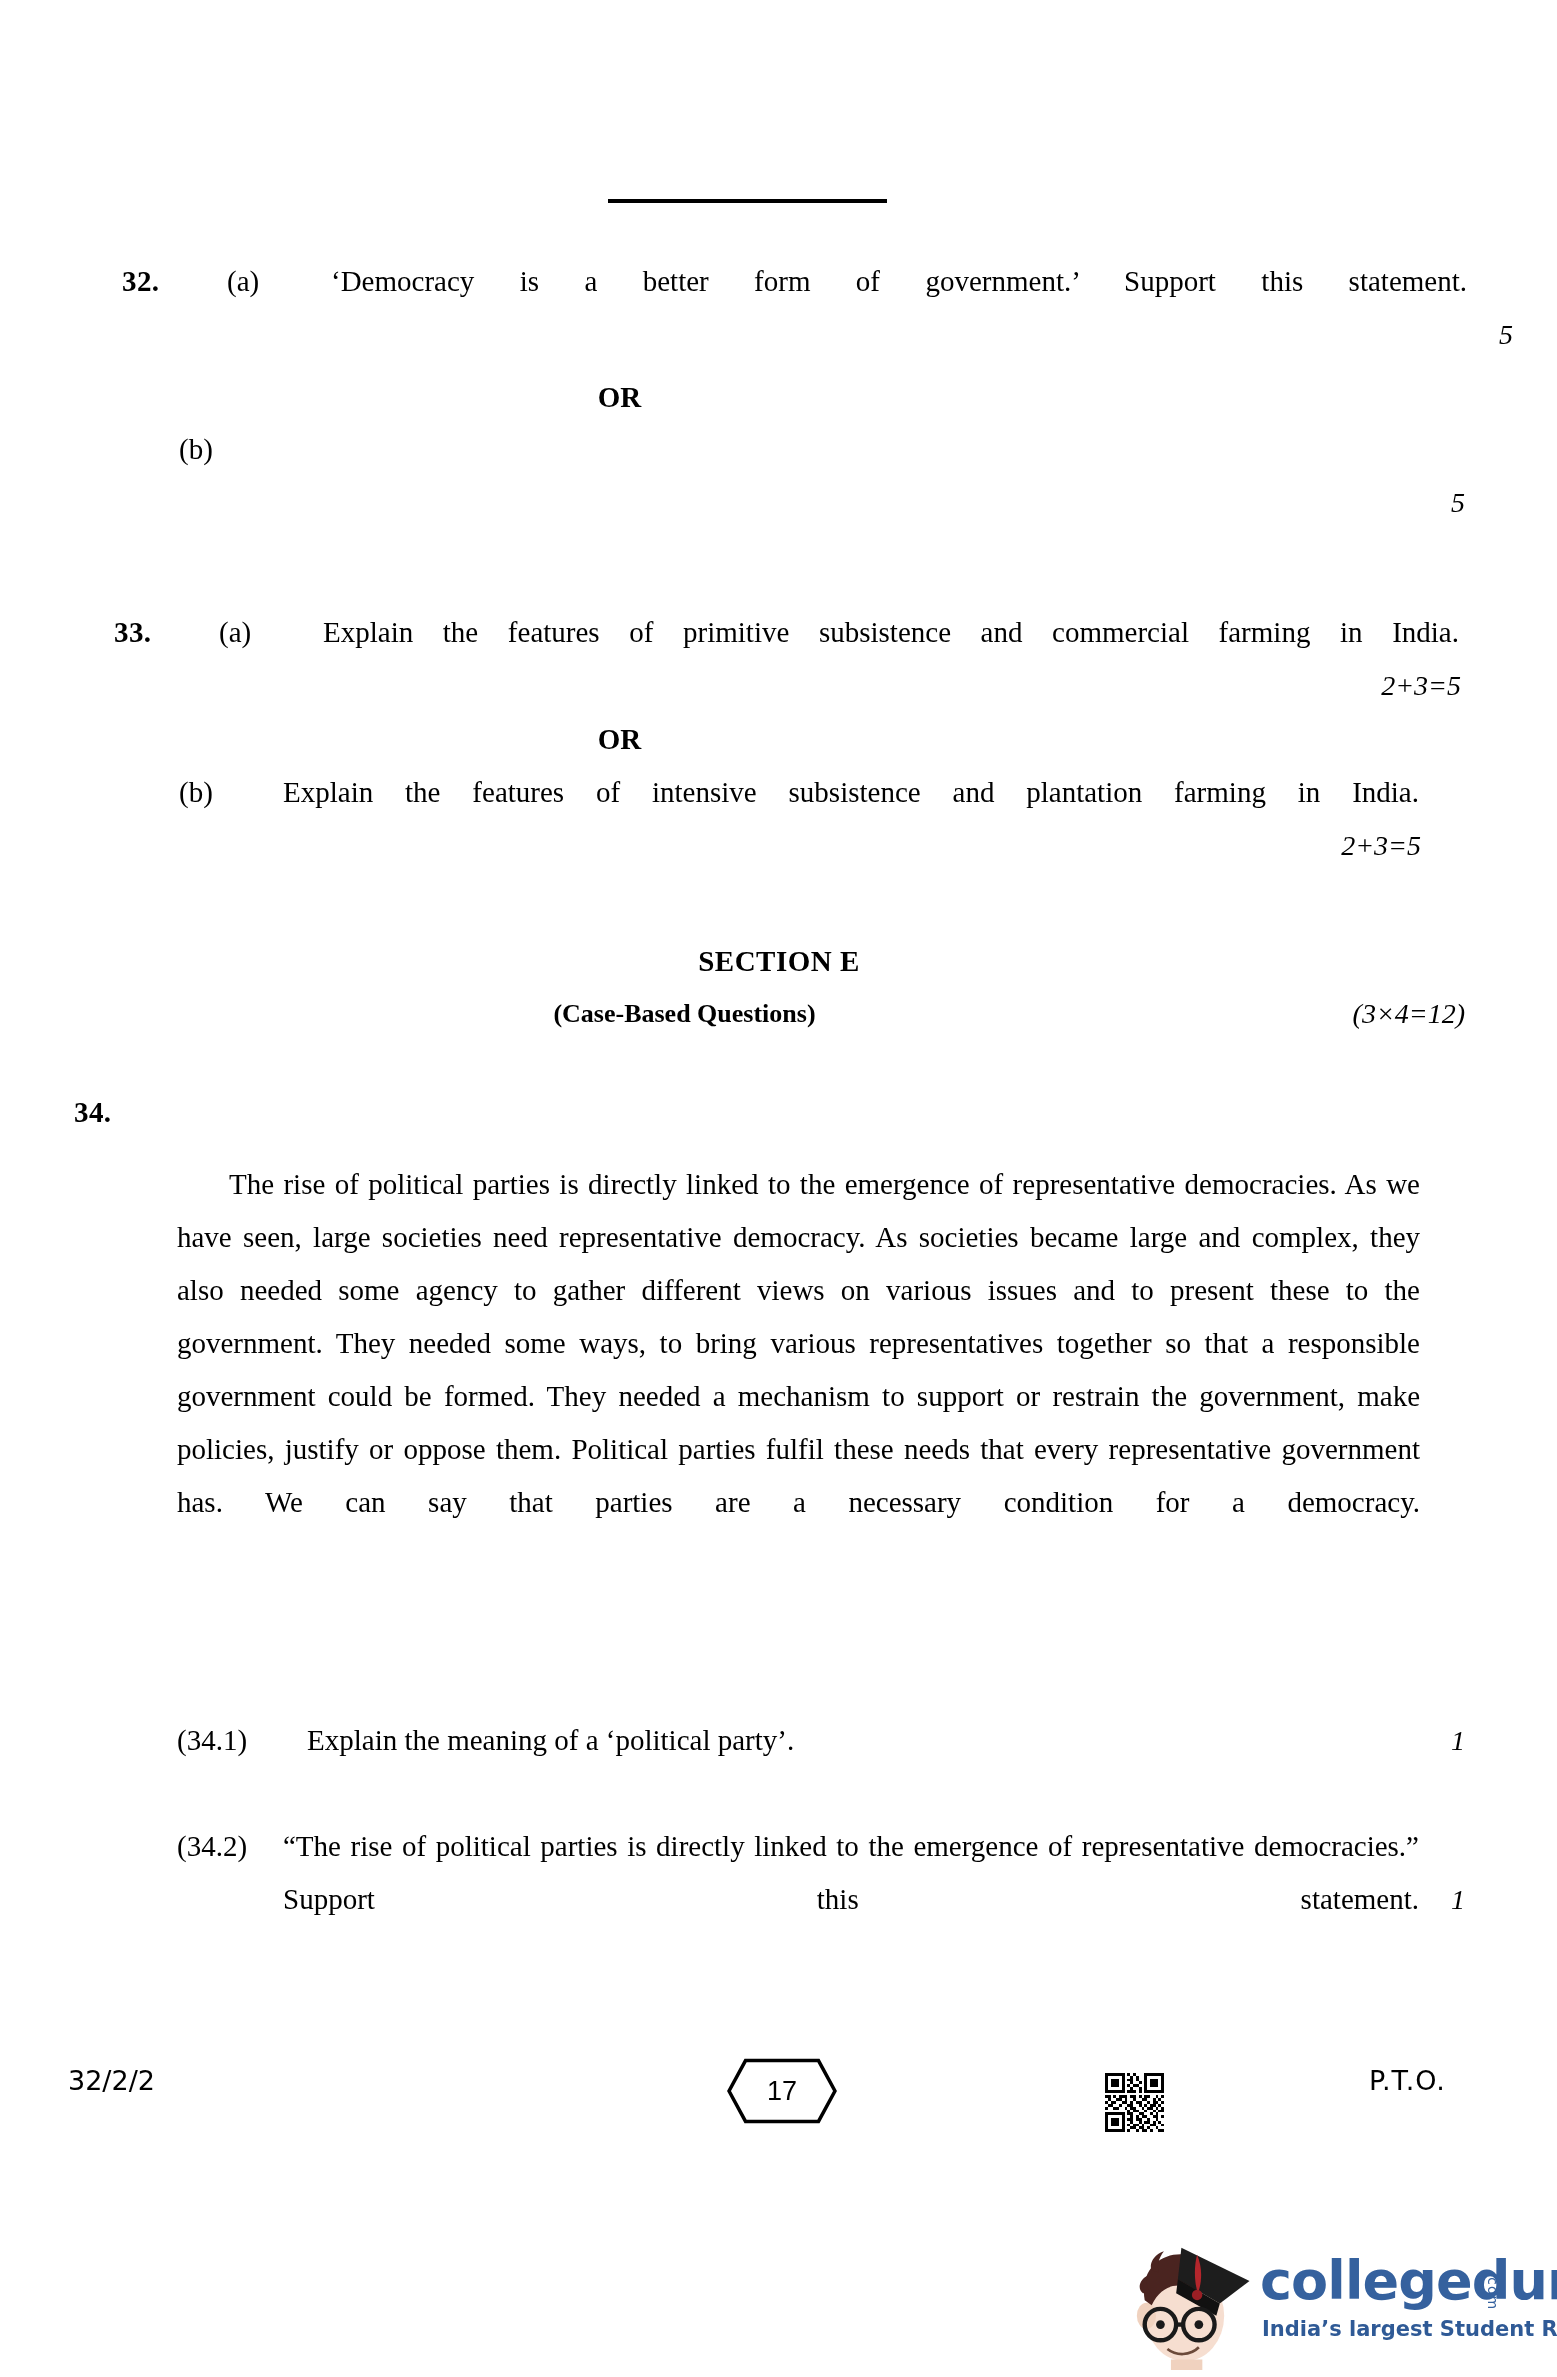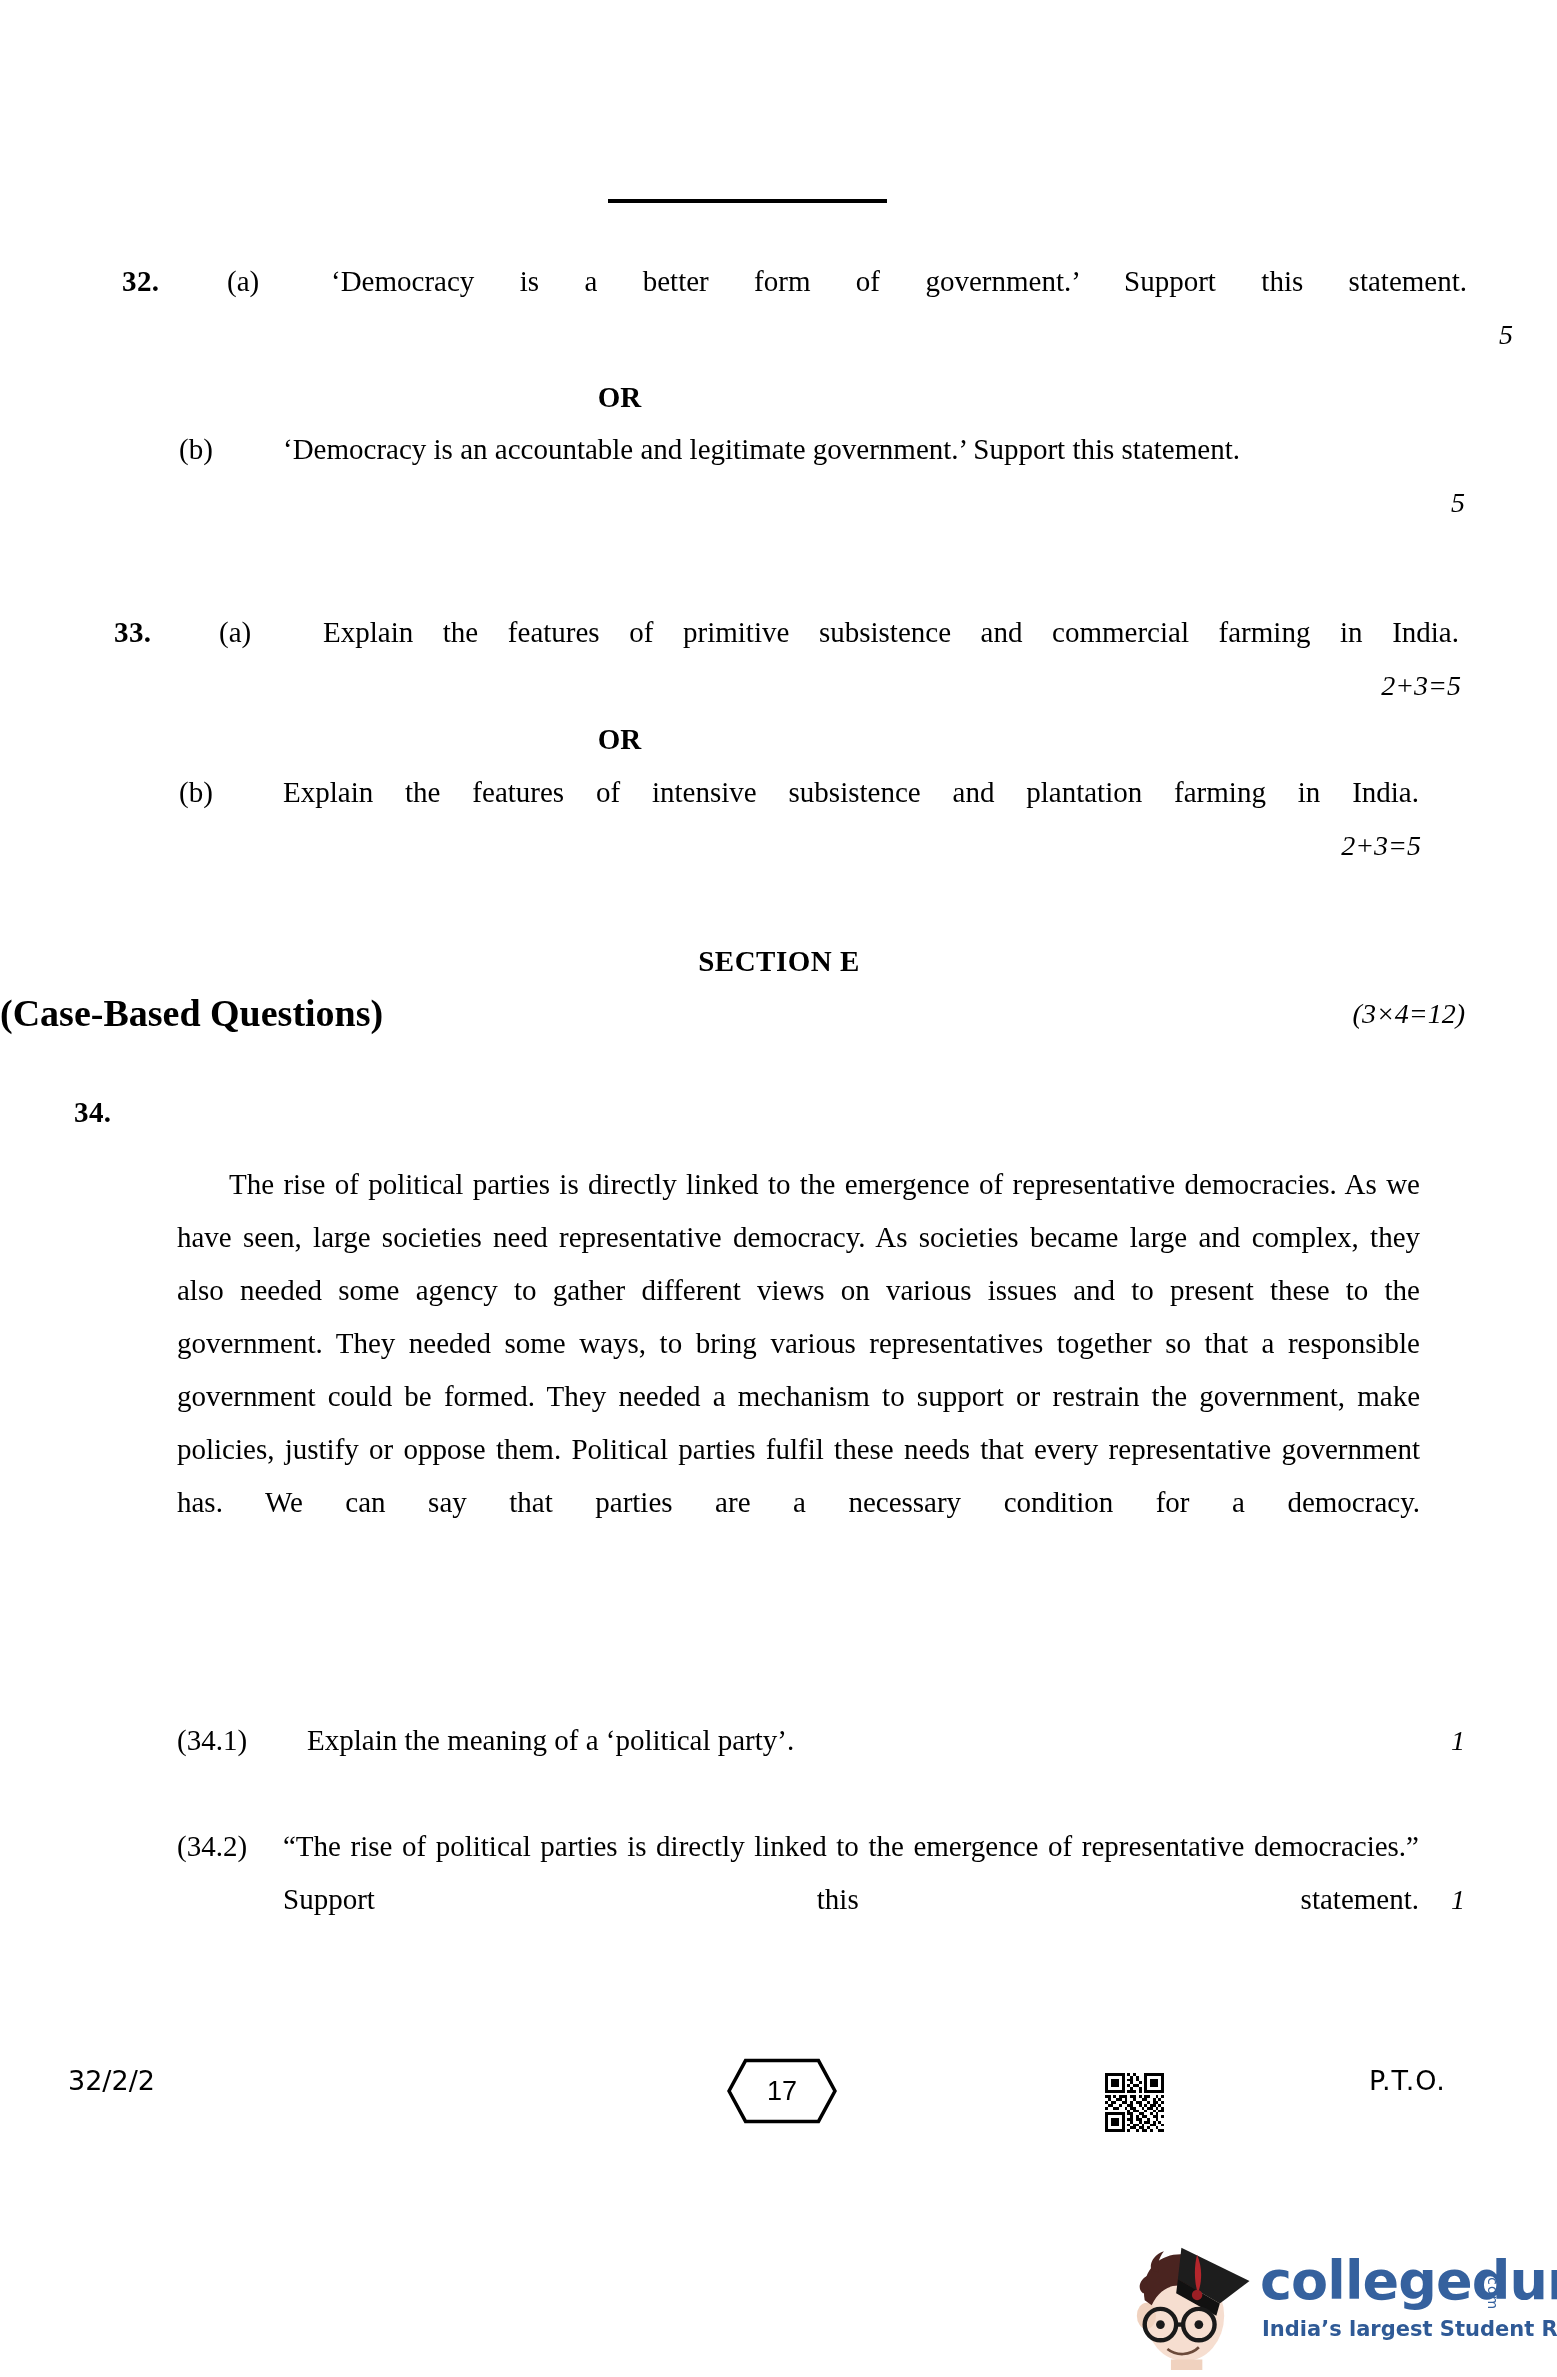--- a/index.html
+++ b/index.html
@@ -103,23 +103,23 @@
     width: 1558px;
     text-align: center;
     font-weight: bold;
     font-size: 29px;
     line-height: 53px;
     letter-spacing: 0.5px;
   }
   .section-sub {
     position: absolute;
     width: 1369px;
-    text-align: left;
-    font-weight: bold;
-    font-size: 38px;
+    text-align: center;
+    font-weight: bold;
+    font-size: 26px;
     line-height: 53px;
   }
 
   
   .passage {
     position: absolute;
     left: 177px;
     width: 1243px;
     font-size: 29px;
     line-height: 53px;
@@ -264,21 +264,20 @@
       <p class="q-text">‘Democracy is a better form of government.’ Support this statement.</p>
       <span class="marks r1" style="position:absolute; top:53px;">5</span>
     </div>
   </div>
 
   <div class="or-line" style="left:471px; top:371px; width:297px;">OR</div>
 
   <div class="q-block" style="top:423px;">
     <div class="q-row">
       <span class="q-sub">(b)</span>
-      <p class="q-text nojust">‘Democracy is an accountable and legitimate government.’ Support this statement.</p>
       <span class="marks r1" style="position:absolute; top:53px;">5</span>
     </div>
   </div>
 
   <div class="q-block" style="top:606px;padding-left:40px;">
     <div class="q-row">
       <span class="q-num">33.</span>
       <span class="q-sub">(a)</span>
       <p class="q-text">Explain the features of primitive subsistence and commercial farming in India.</p>
       <span class="marks" style="position:absolute; top:53px; left:1247px;">2+3=5</span>

